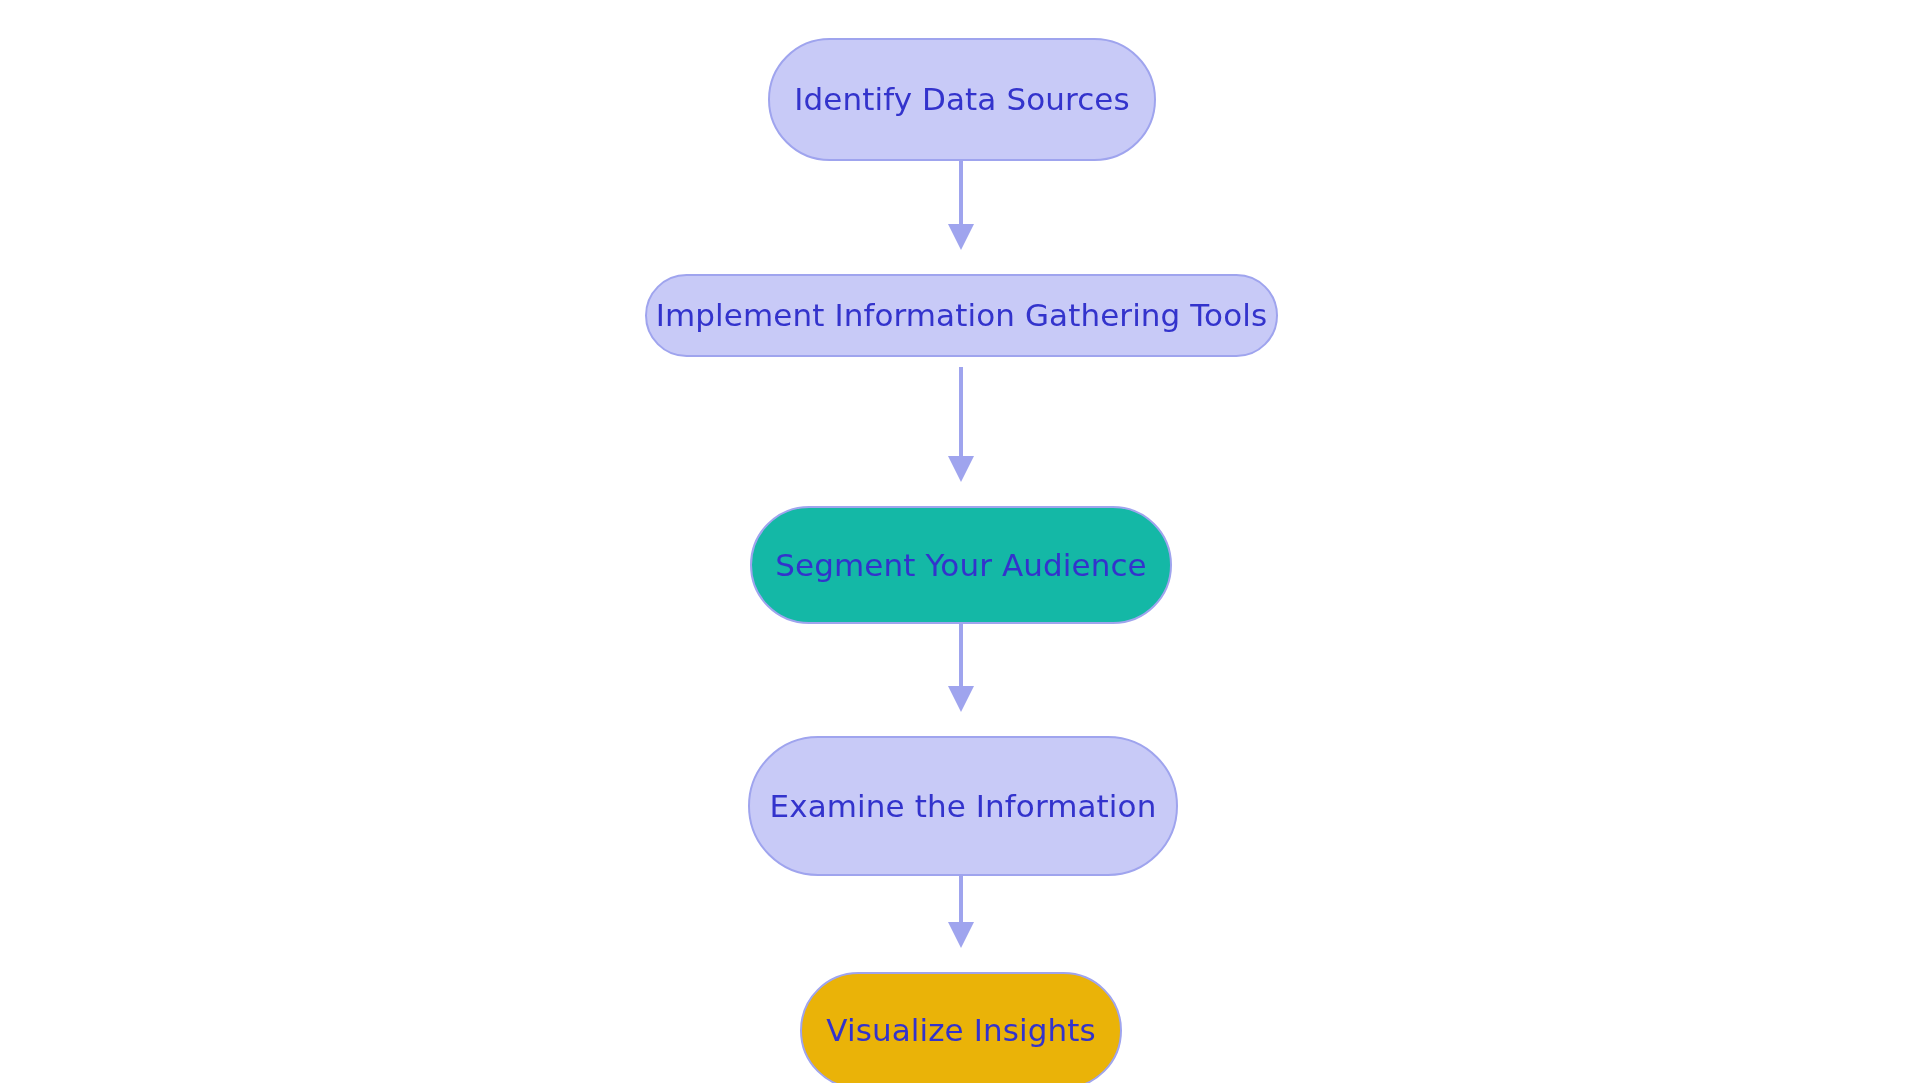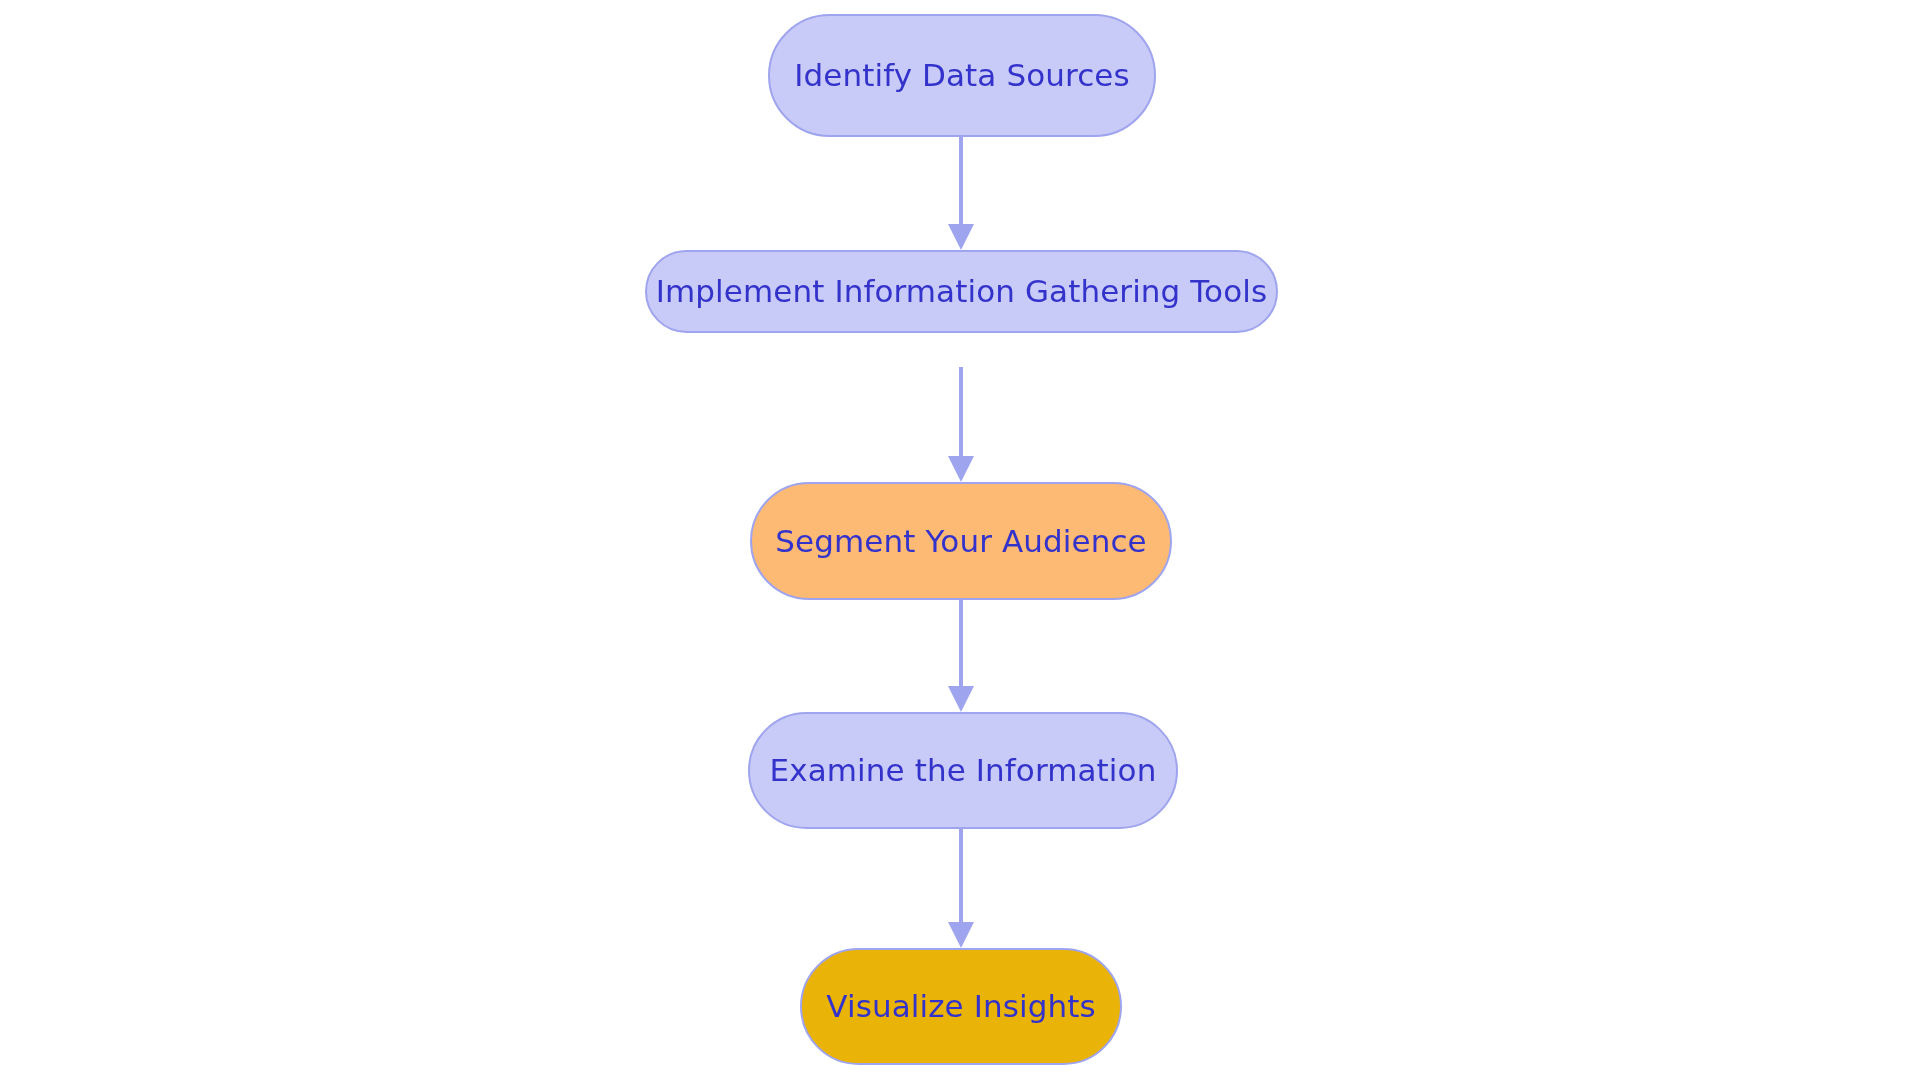--- a/index.html
+++ b/index.html
@@ -24,20 +24,21 @@
     position: absolute;
     box-sizing: border-box;
     display: flex;
     align-items: center;
     justify-content: center;
     border-style: solid;
     border-width: 2px;
     border-radius: 999px;
     text-align: left;
     white-space: nowrap;
+    margin-top: 24px;
   }
   .flow-node-label {
     font-family: "DejaVu Sans", "Liberation Sans", sans-serif;
     font-weight: 400;
     letter-spacing: 0.1px;
     line-height: 1;
   }
   .flow-edge {
     position: absolute;
     overflow: visible;
@@ -66,23 +67,23 @@
         <polygon points="948,922 974,922 961,948" fill="#9fa4ee"></polygon>
       </g>
     </svg>
   <div id="node-layer">
       <div class="flow-node" style="left: 768px; top: 14px; width: 388px; height: 123px; background: rgb(200, 202, 247); border-color: rgb(159, 164, 238);">
         <span class="flow-node-label" style="color: rgb(51, 51, 204); font-size: 31px;">Identify Data Sources</span>
       </div>
       <div class="flow-node" style="left: 645px; top: 250px; width: 633px; height: 83px; background: rgb(200, 202, 247); border-color: rgb(159, 164, 238);">
         <span class="flow-node-label" style="color: rgb(51, 51, 204); font-size: 31px;">Implement Information Gathering Tools</span>
       </div>
-      <div class="flow-node" style="left: 750px; top: 482px; width: 422px; height: 118px; background: #fdba74; border-color: rgb(159, 164, 238);">
+      <div class="flow-node" style="left: 750px; top: 482px; width: 422px; height: 118px; background: #14b8a6; border-color: rgb(159, 164, 238);">
         <span class="flow-node-label" style="color: rgb(51, 51, 204); font-size: 31px;">Segment Your Audience</span>
       </div>
-      <div class="flow-node" style="left: 748px; top: 712px; width: 430px; height: 117px; background: rgb(200, 202, 247); border-color: rgb(159, 164, 238);">
+      <div class="flow-node" style="left: 748px; top: 712px; width: 430px; height: 140px; background: rgb(200, 202, 247); border-color: rgb(159, 164, 238);">
         <span class="flow-node-label" style="color: rgb(51, 51, 204); font-size: 31px;">Examine the Information</span>
       </div>
       <div class="flow-node" style="left: 800px; top: 948px; width: 322px; height: 117px; background: #eab308; border-color: rgb(159, 164, 238);">
         <span class="flow-node-label" style="color: rgb(51, 51, 204); font-size: 31px;">Visualize Insights</span>
       </div>
     </div>
 </div>
 
 </body></html>

